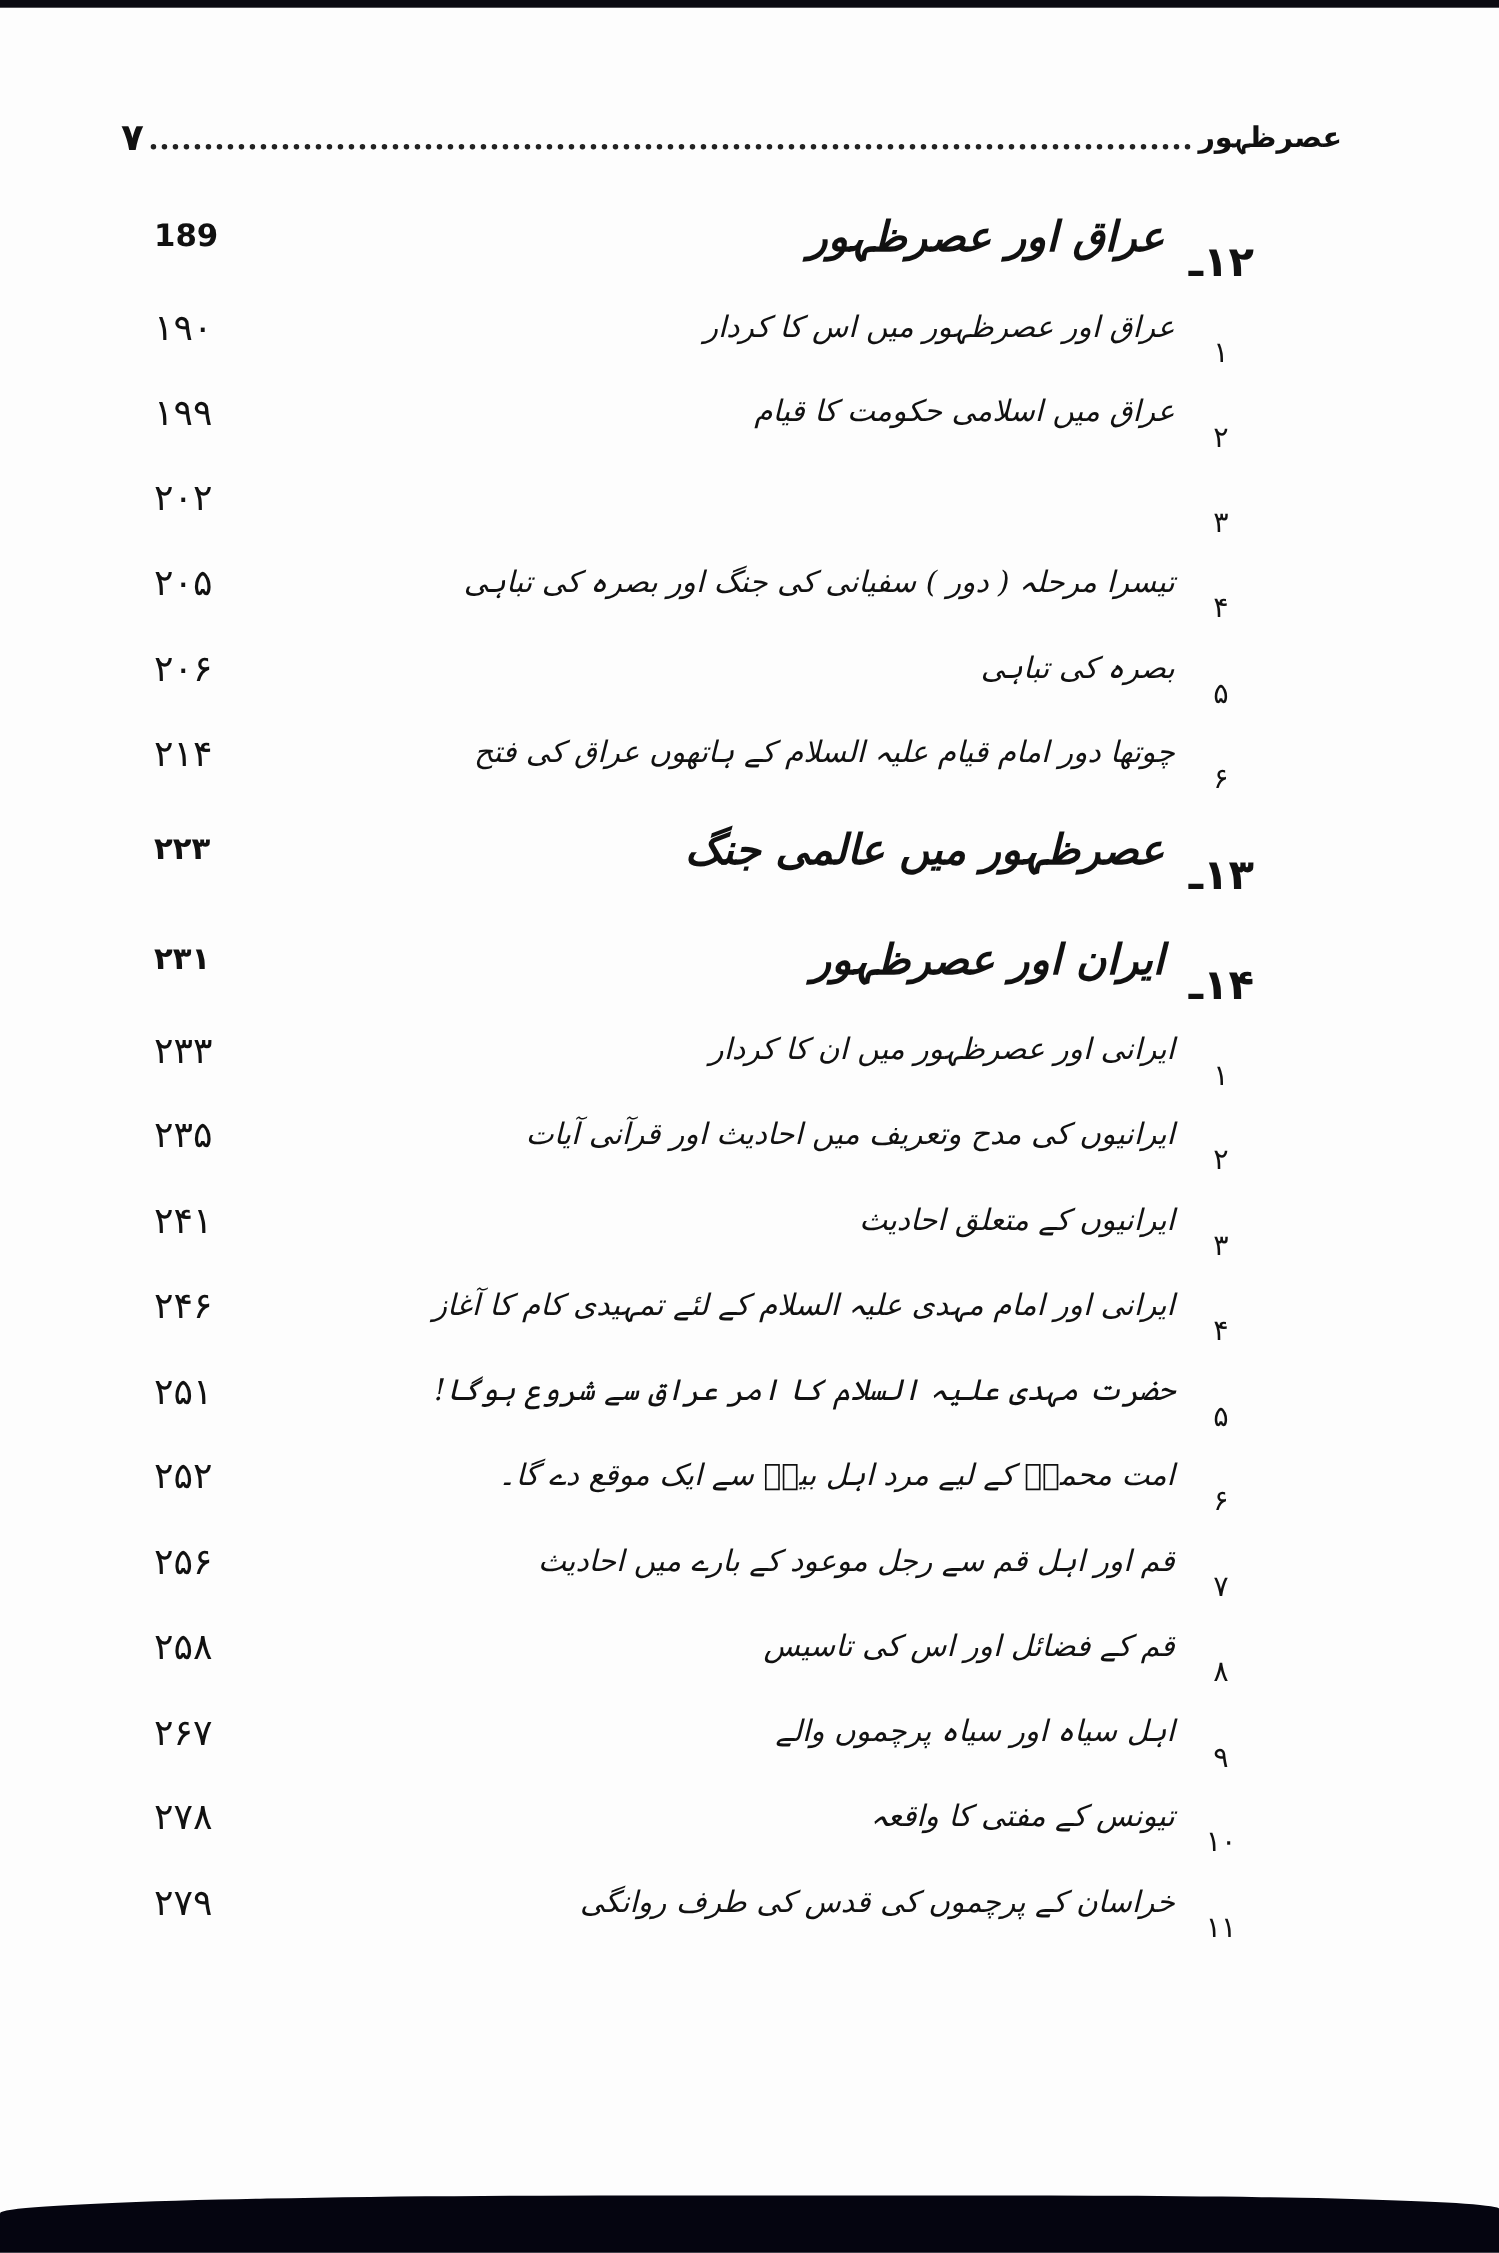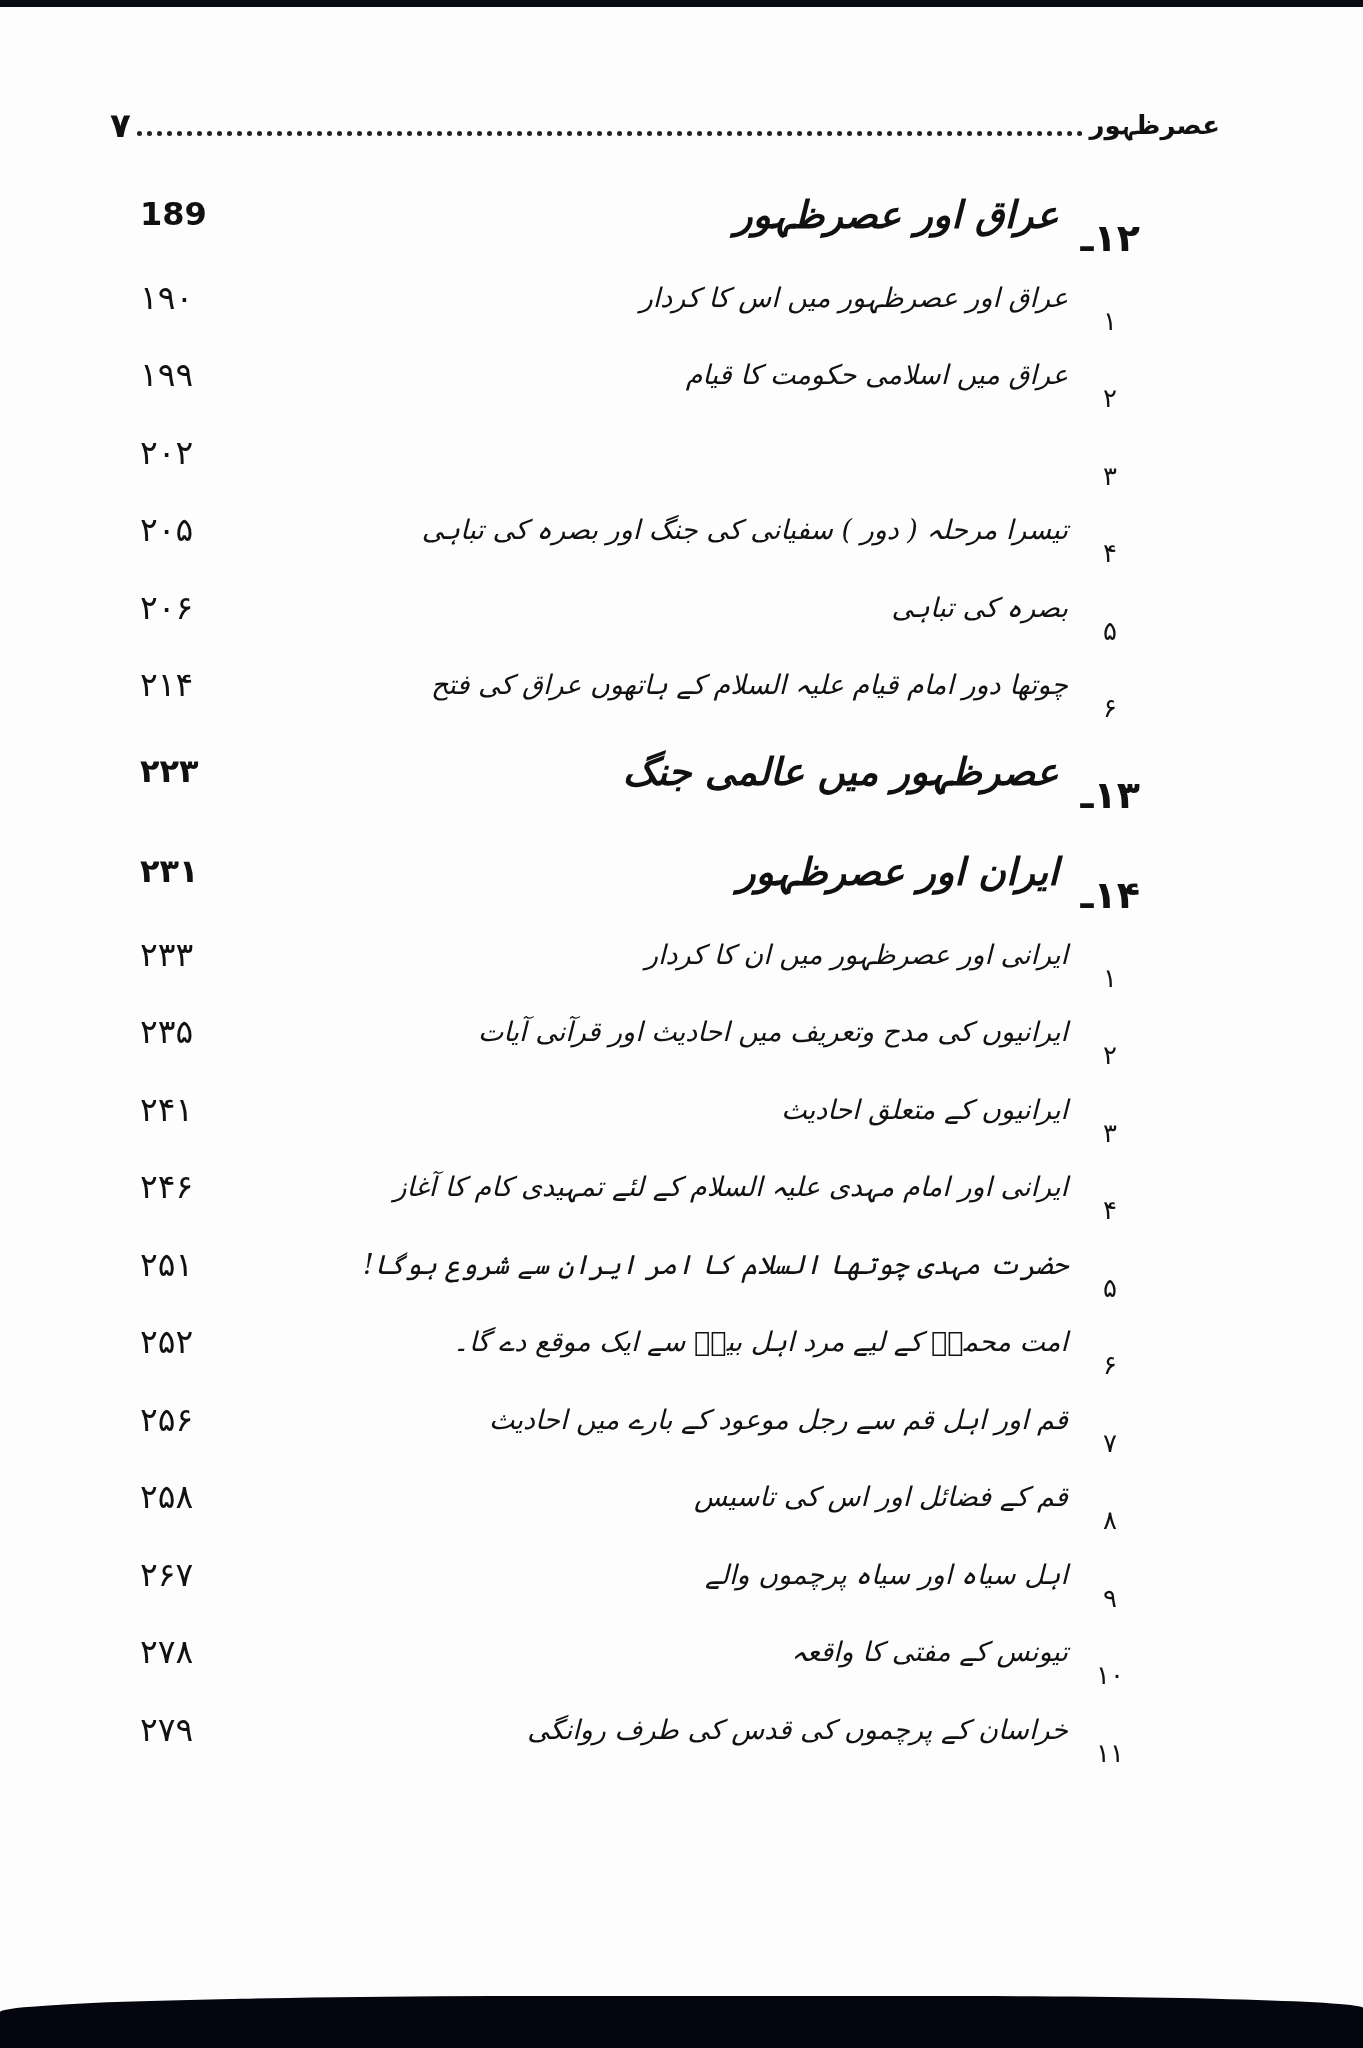--- a/index.html
+++ b/index.html
@@ -18,21 +18,21 @@
     .header .pageno { font-size: 34px; font-weight: bold; }
 
     .row { position: absolute; left: 140px; width: 1000px; direction: rtl; display: flex; align-items: center; }
     .row .num { width: 60px; text-align: center; font-size: 26px; margin-top: 48px; }
     .row .text { font-size: 27px; white-space: nowrap; padding-right: 12px; font-family: "DejaVu Serif", serif; font-style: italic; text-align: center; }
     .row .spacer { flex: 1; }
     .row .page { font-size: 33px; font-weight: normal; direction: rtl; text-align: left; min-width: 90px; }
 
     .chapter .num { width: auto; font-size: 38px; font-weight: bold; padding-left: 10px; }
     .chapter .text { font-size: 38px; font-weight: bold; font-style: italic; }
-    .chapter .page { font-size: 32px; font-weight: bold; min-width: 110px; }
+    .chapter .page { font-size: 28px; font-weight: bold; min-width: 110px; }
     .chapter .page.latin { direction: ltr; }
   </style>
 </head>
 <body>
 
 <div class="top-band"></div>
 
 <div class="header">
   <span class="title">عصرظہور</span>
   <span class="dots"></span>
@@ -113,21 +113,21 @@
   <span class="page">۲۴۱</span>
 </div>
 <div class="row" style="top:1147px;">
   <span class="num">۴</span>
   <span class="text">ایرانی اور امام مہدی علیہ السلام کے لئے تمہیدی کام کا آغاز</span>
   <span class="spacer"></span>
   <span class="page">۲۴۶</span>
 </div>
 <div class="row" style="top:1225px;">
   <span class="num">۵</span>
-  <span class="text">حضرت مہدی چوتھا السلام کا امر ایران سے شروع ہوگا!</span>
+  <span class="text">حضرت مہدی علیہ السلام کا امر عراق سے شروع ہوگا!</span>
   <span class="spacer"></span>
   <span class="page">۲۵۱</span>
 </div>
 <div class="row" style="top:1302px;">
   <span class="num">۶</span>
   <span class="text">امت محمدؐ کے لیے مرد اہل بیتؑ سے ایک موقع دے گا۔</span>
   <span class="spacer"></span>
   <span class="page">۲۵۲</span>
 </div>
 <div class="row" style="top:1380px;">

